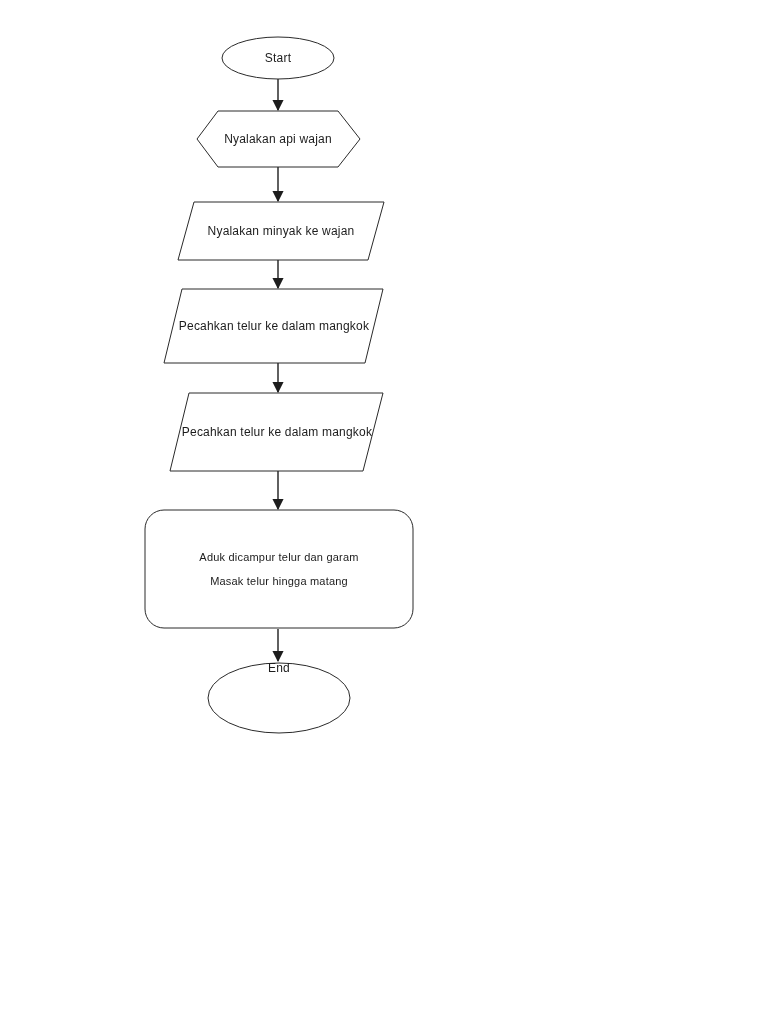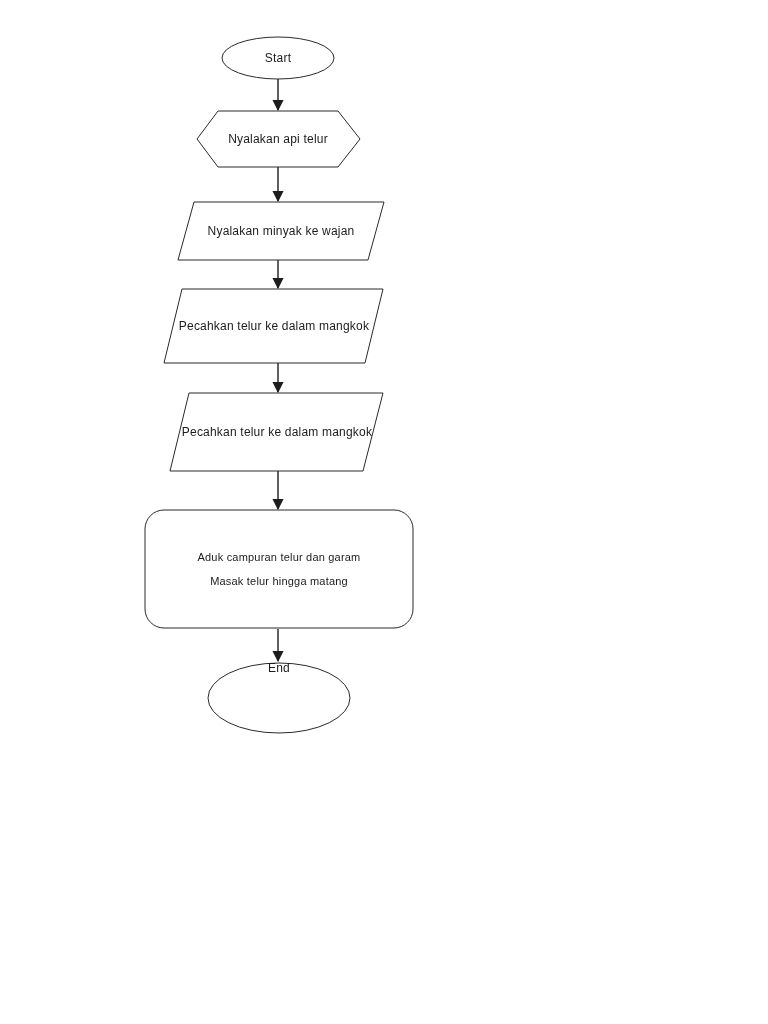--- a/index.html
+++ b/index.html
@@ -86,28 +86,28 @@
 
     <polygon class="shape" points="189,393 383,393 363,471 170,471"></polygon>
 
     <rect class="shape" x="145" y="510" width="268" height="118" rx="19" ry="19"></rect>
 
     <ellipse class="shape" cx="279" cy="698" rx="71" ry="35"></ellipse>
   </svg>
 
   <div class="label" style="left:278px; top:58px;">Start</div>
 
-  <div class="label" style="left:278px; top:139px;">Nyalakan api telur</div>
+  <div class="label" style="left:278px; top:139px;">Nyalakan api wajan</div>
 
   <div class="label" style="left:281px; top:231px;">Nyalakan minyak ke wajan</div>
 
   <div class="label" style="left:274px; top:326px;">Pecahkan telur ke dalam mangkok</div>
 
   <div class="label" style="left:277px; top:432px;">Pecahkan telur ke dalam mangkok</div>
 
   <div class="label-block" style="left:279px; top:569px;">
-    <p>Aduk campuran telur dan garam</p>
+    <p>Aduk dicampur telur dan garam</p>
     <p>Masak telur hingga matang</p>
   </div>
 
   <div class="label" style="left:279px; top:668px;">End</div>
 
 </div>
 
 </body></html>

